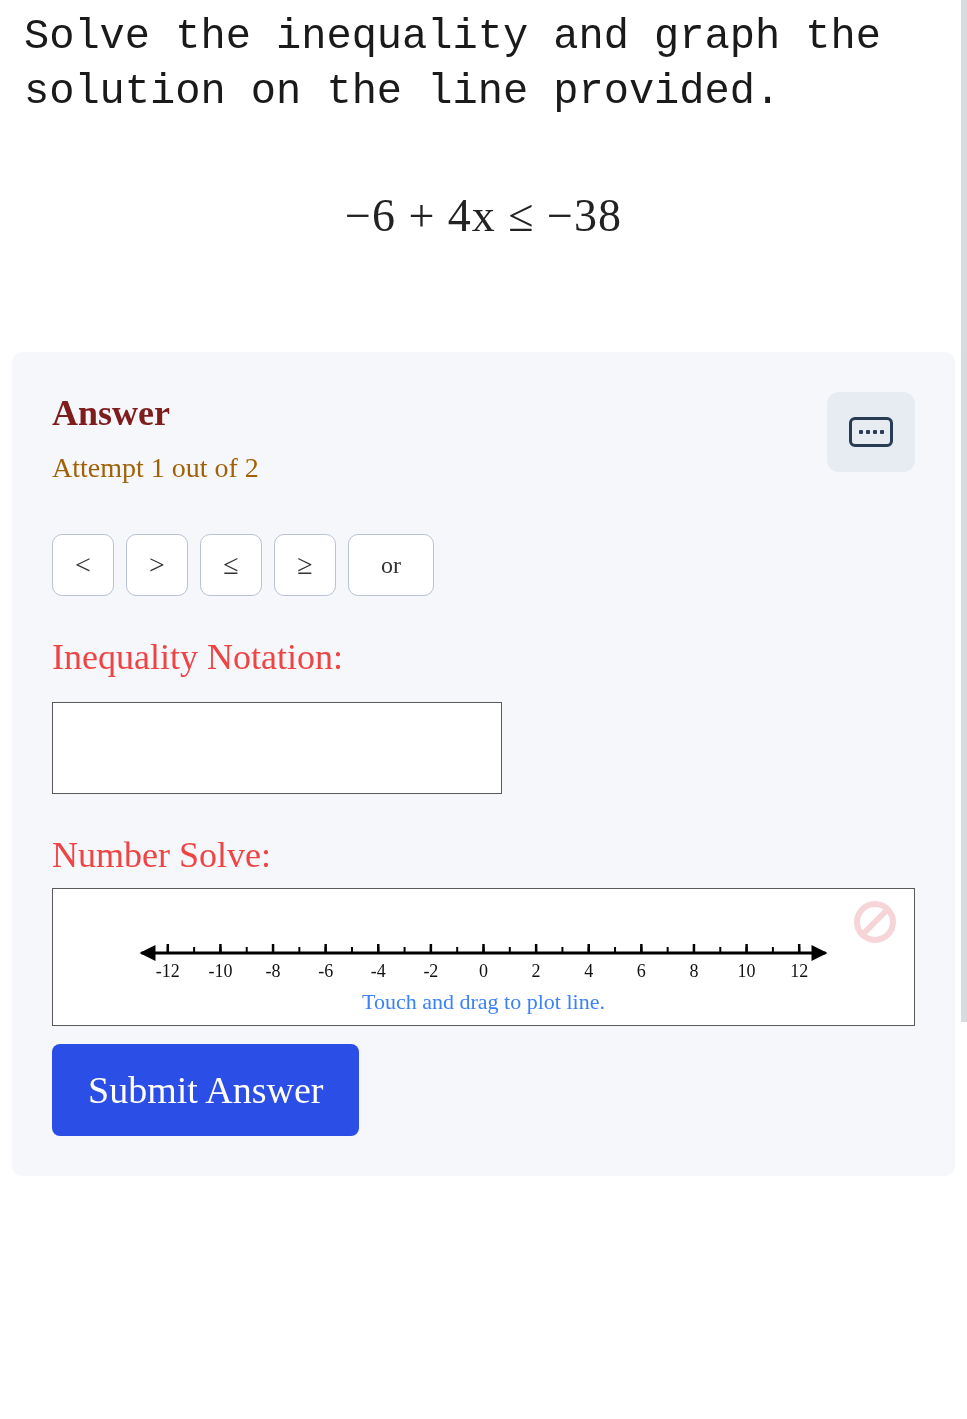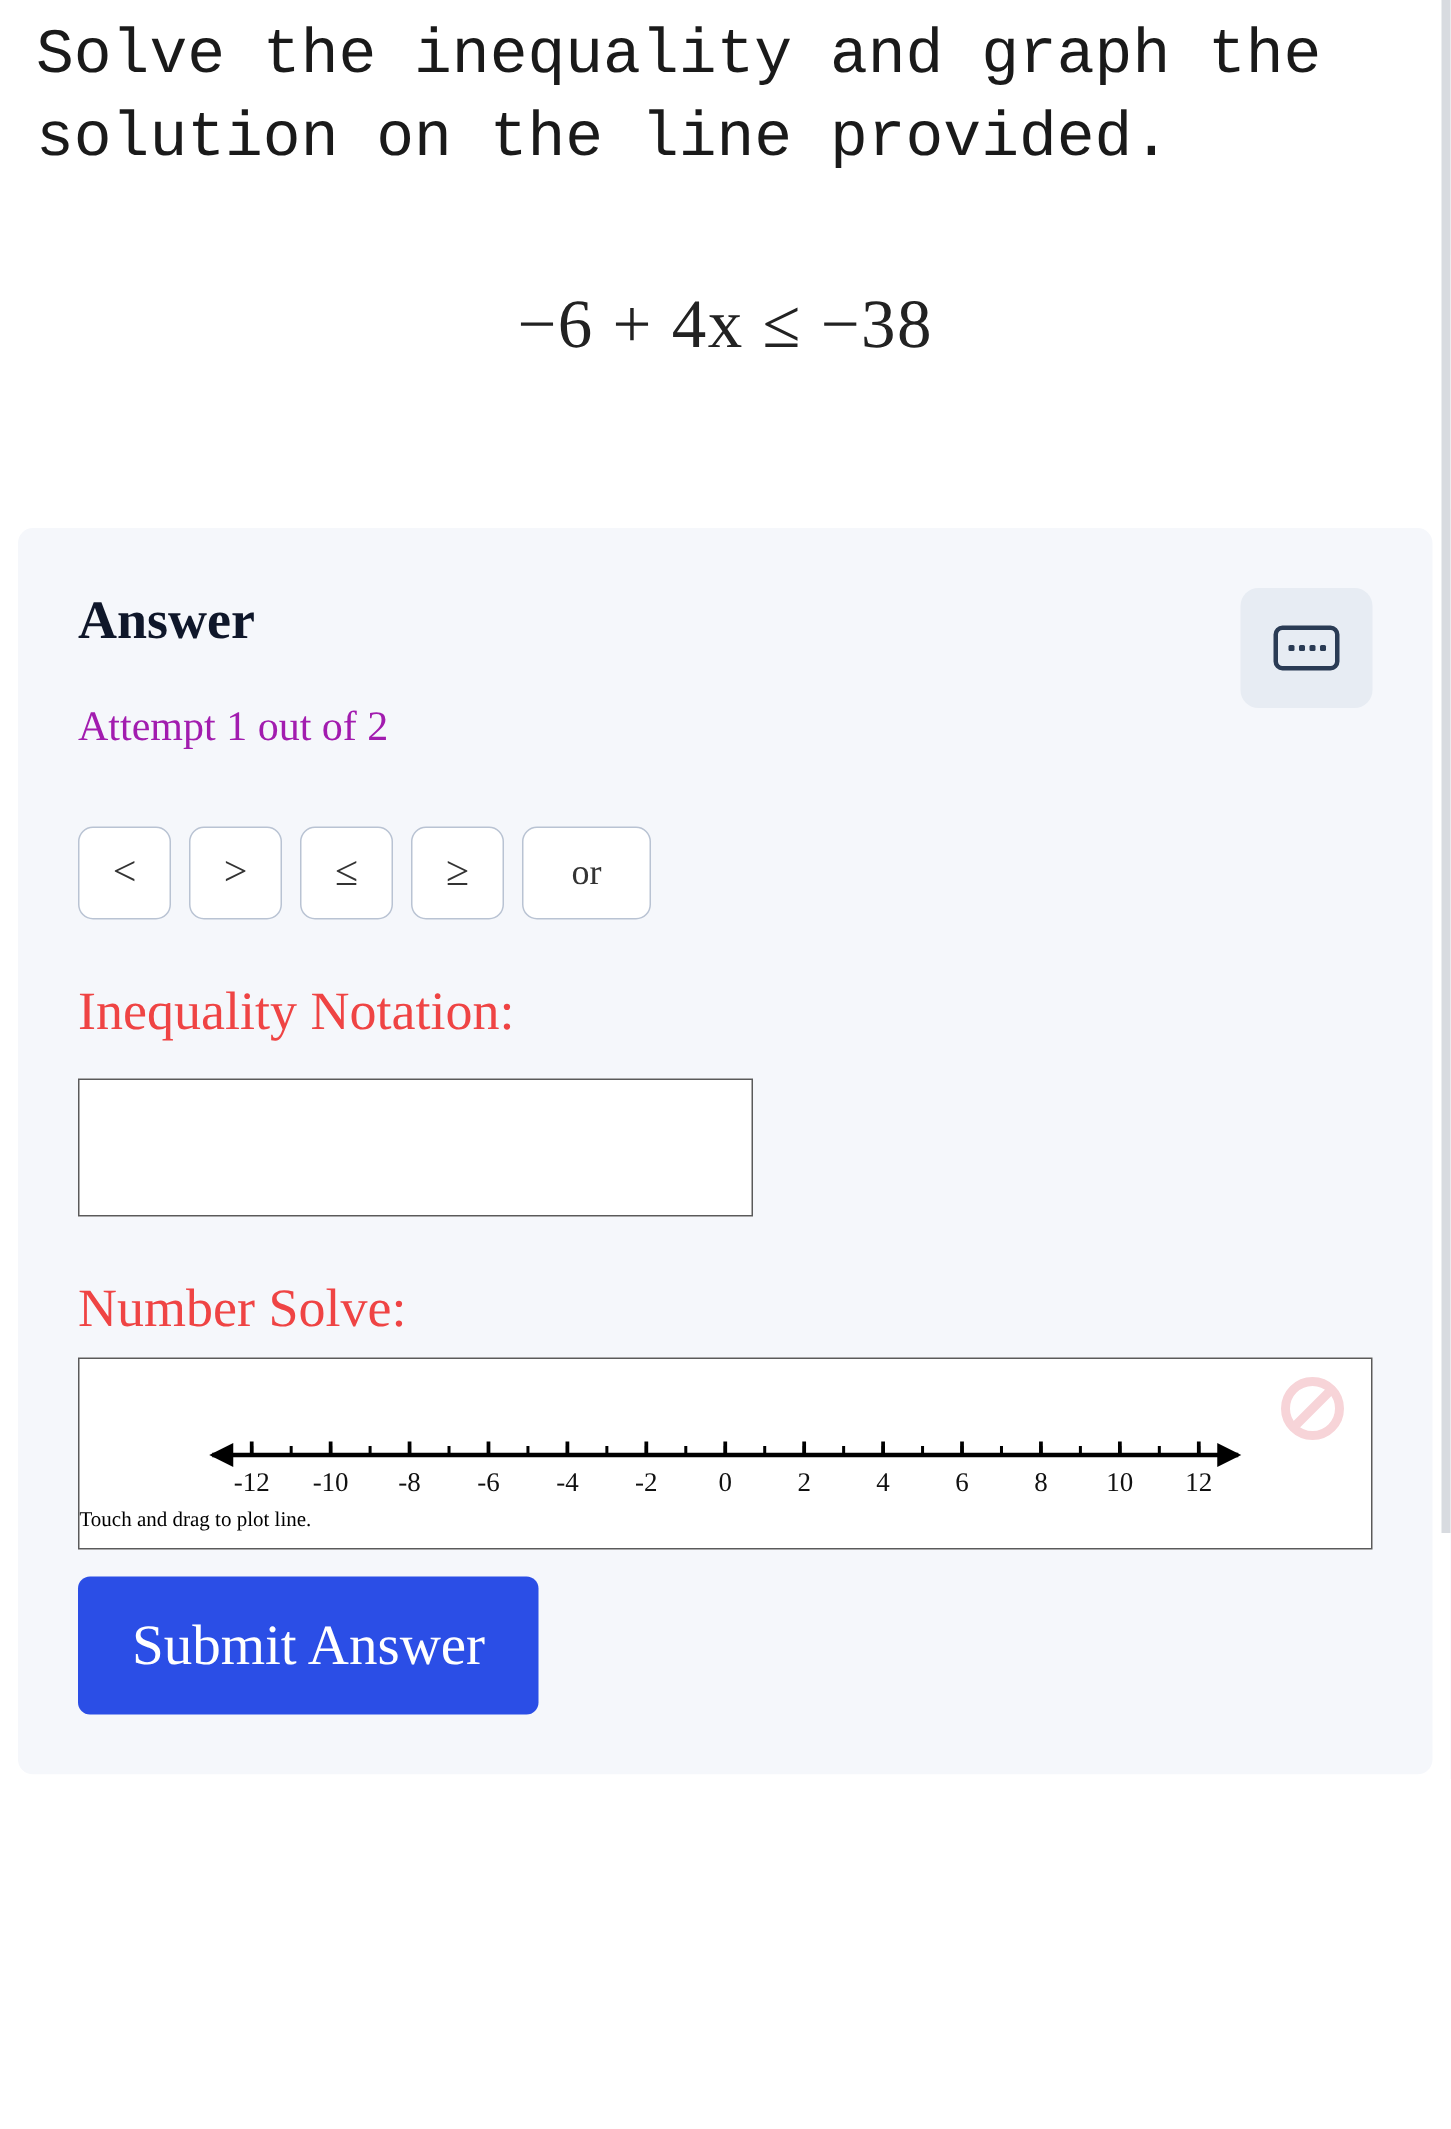--- a/index.html
+++ b/index.html
@@ -37,26 +37,26 @@
     position: relative;
   }
   .answer-header-row {
     display: flex;
     justify-content: space-between;
     align-items: flex-start;
   }
   .answer-title {
     font-size: 36px;
     font-weight: 700;
-    color: #0f172a;
+    color: #7f1d1d;
   }
   .attempt-text {
     font-size: 28px;
-    color: #a21caf;
-    margin-top: 35px;
+    color: #a16207;
+    margin-top: 18px;
   }
   .keyboard-btn {
     width: 88px;
     height: 80px;
     background: #e7ecf3;
     border-radius: 12px;
     display: flex;
     align-items: center;
     justify-content: center;
     cursor: pointer;
@@ -133,23 +133,23 @@
     width: 46px;
     height: 46px;
   }
   .no-entry-icon svg { display:block; }
   .numberline-svg {
     width: 100%;
     height: 80px;
     display: block;
   }
   .hint-text {
-    text-align: left;
-    font-size: 14px;
-    color: #000000;
+    text-align: center;
+    font-size: 22px;
+    color: #3b82f6;
     font-family: Georgia, serif;
     margin-top: 4px;
   }
   .submit-btn {
     margin-top: 18px;
     background: #2b4ee6;
     color: #fff;
     border: none;
     font-size: 38px;
     font-family: Georgia, serif;

